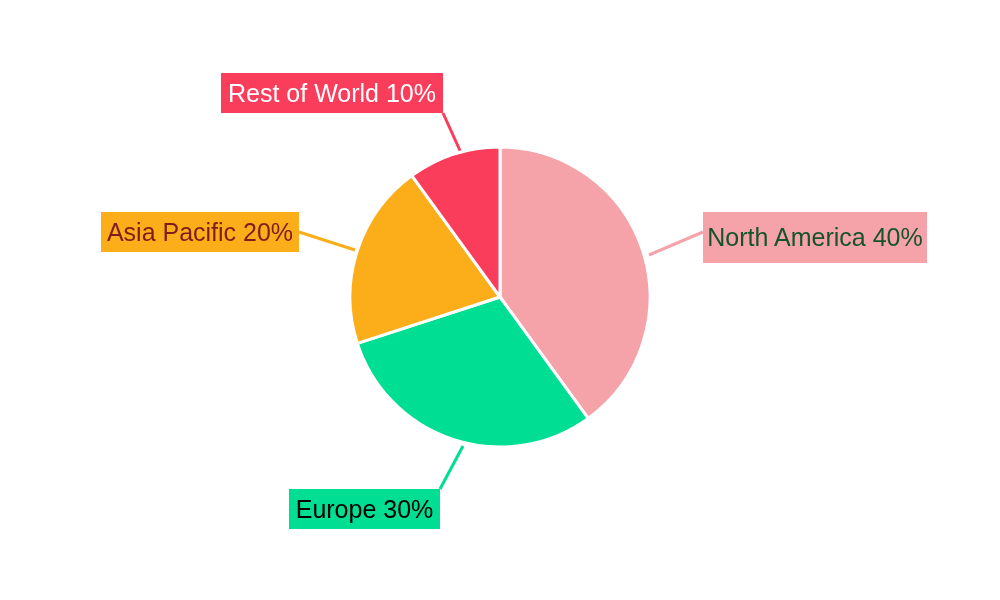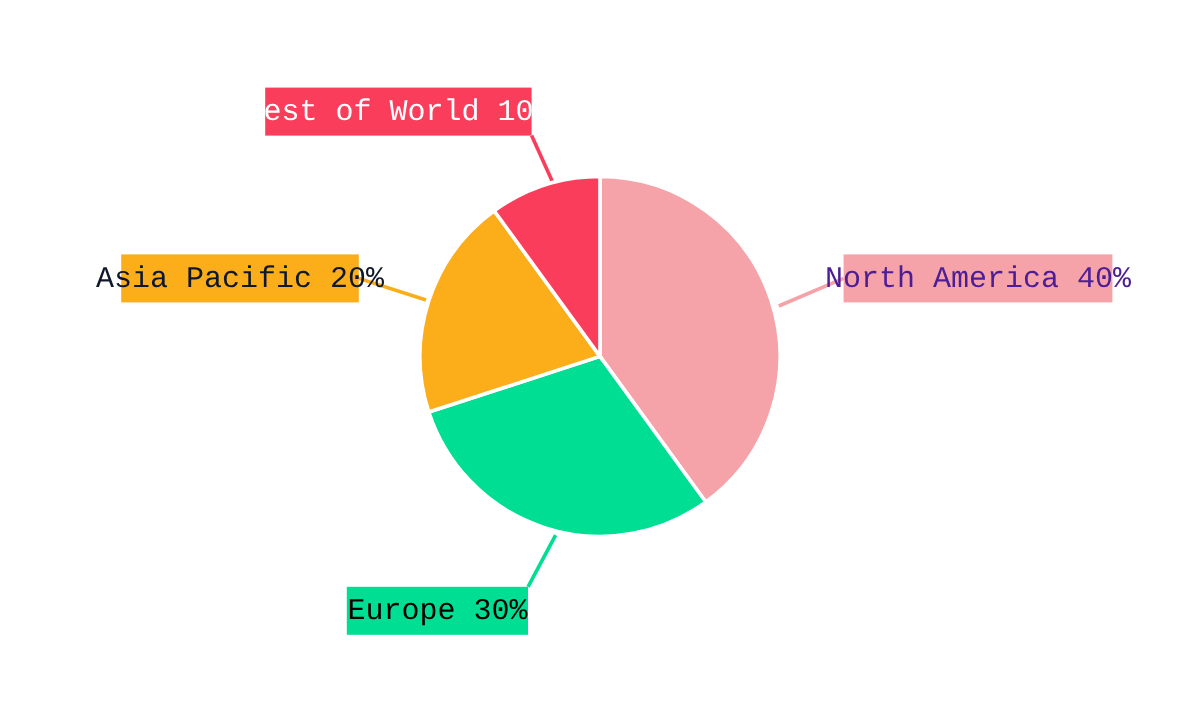--- a/index.html
+++ b/index.html
@@ -26,21 +26,21 @@
   }
   .slice-path { stroke: #ffffff; stroke-width: 3; }
   .leader-line { fill: none; stroke-width: 3; stroke-linecap: butt; }
   .callout-label {
     position: absolute;
     box-sizing: border-box;
     display: flex;
     align-items: center;
     justify-content: center;
     color: #ffffff;
-    font-family: Liberation Mono, monospace;
+    font-family: Liberation Sans, sans-serif;
     font-size: 25px;
     font-weight: 400;
     line-height: 1;
     white-space: nowrap;
     letter-spacing: 0px;
     padding: 16px 8px;
     user-select: none;
   }
 </style>
 </head>
@@ -57,19 +57,19 @@
       </g>
     <g id="slices-group">
         <path d="M 500 297 L 500.00 147.00 A 150 150 0 0 1 588.17 418.35 Z" fill="#f5a3a8" class="slice-path"></path>
         <path d="M 500 297 L 588.17 418.35 A 150 150 0 0 1 357.34 343.35 Z" fill="#00de93" class="slice-path"></path>
         <path d="M 500 297 L 357.34 343.35 A 150 150 0 0 1 411.83 175.65 Z" fill="#fbae1a" class="slice-path"></path>
         <path d="M 500 297 L 411.83 175.65 A 150 150 0 0 1 500.00 147.00 Z" fill="#fb3d5c" class="slice-path"></path>
       </g>
   </svg>
 
   <div id="labels-layer">
-      <div class="callout-label" style="left: 703px; top: 212px; width: 224px; height: 40px; background: rgb(245, 163, 168); color: #4c1d95;">North America 40%</div>
+      <div class="callout-label" style="left: 703px; top: 212px; width: 224px; height: 51px; background: rgb(245, 163, 168); color: #14532d;">North America 40%</div>
       <div class="callout-label" style="left: 289px; top: 489px; width: 151px; height: 40px; background: rgb(0, 222, 147); color: #000000;">Europe 30%</div>
-      <div class="callout-label" style="left: 101px; top: 212px; width: 198px; height: 40px; background: rgb(251, 174, 26); color: #0f172a;">Asia Pacific 20%</div>
+      <div class="callout-label" style="left: 101px; top: 212px; width: 198px; height: 40px; background: rgb(251, 174, 26); color: #7f1d1d;">Asia Pacific 20%</div>
       <div class="callout-label" style="left: 221px; top: 73px; width: 222px; height: 40px; background: rgb(251, 61, 92); color: rgb(255, 255, 255);">Rest of World 10%</div>
     </div>
 
 </div>
 
 </body></html>

